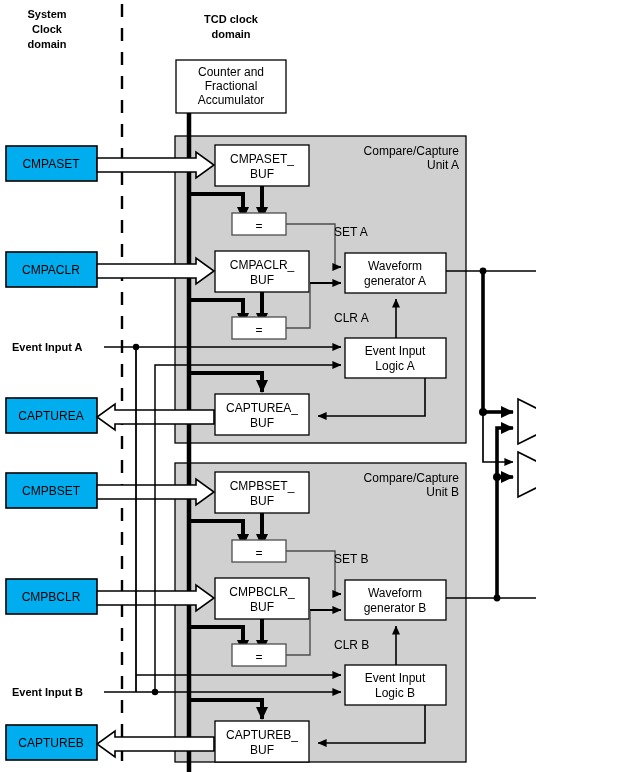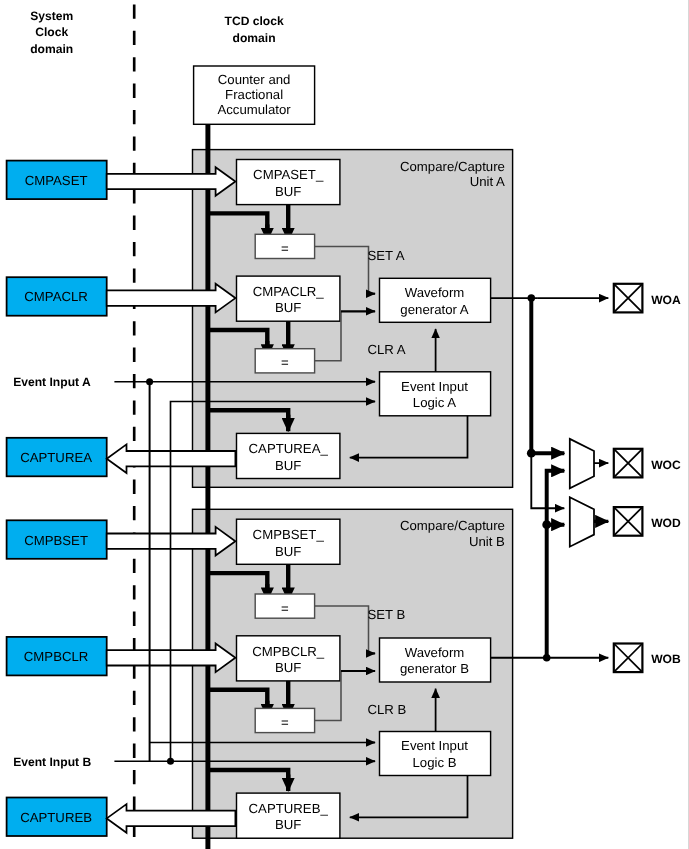--- a/index.html
+++ b/index.html
@@ -1,17 +1,17 @@
 <!DOCTYPE html>
 <html><head>
 <meta charset="utf-8">
 <style>
   html,body{margin:0;padding:0;background:#ffffff;}
   body{width:626px;height:772px;font-family:"Liberation Sans",sans-serif;}
-  #stage{position:relative;width:626px;height:772px;overflow:hidden;background:#737373;}
+  #stage{position:relative;width:536px;height:772px;overflow:hidden;background:#c4b5fd;}
   svg{display:block;}
   .hdr{font-weight:bold;font-size:11px;fill:#000;}
   .lbl{font-size:12px;fill:#000;}
   .lbl-b{font-size:11px;font-weight:bold;fill:#000;}
   .sig{font-size:12px;fill:#000;}
   text{font-family:"Liberation Sans",sans-serif;}
 </style>
 </head>
 <body>
 

